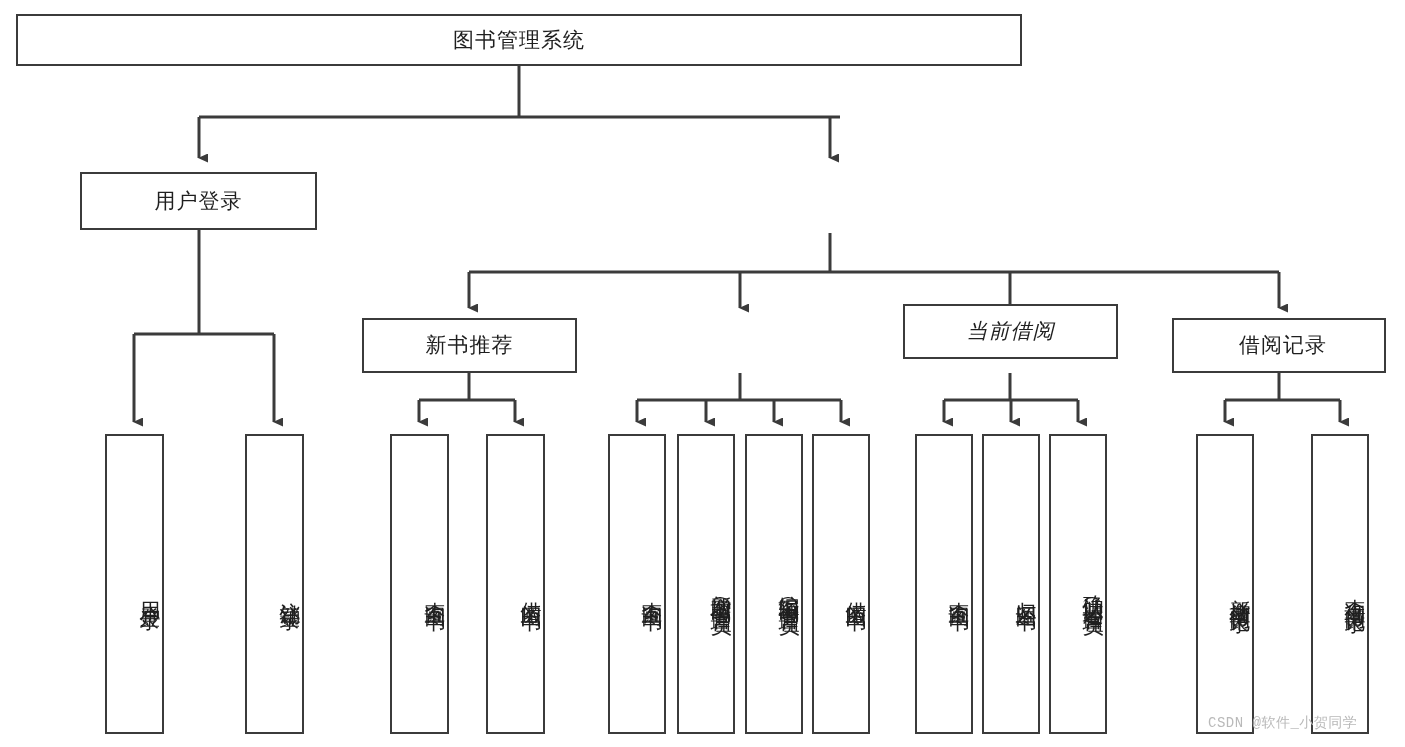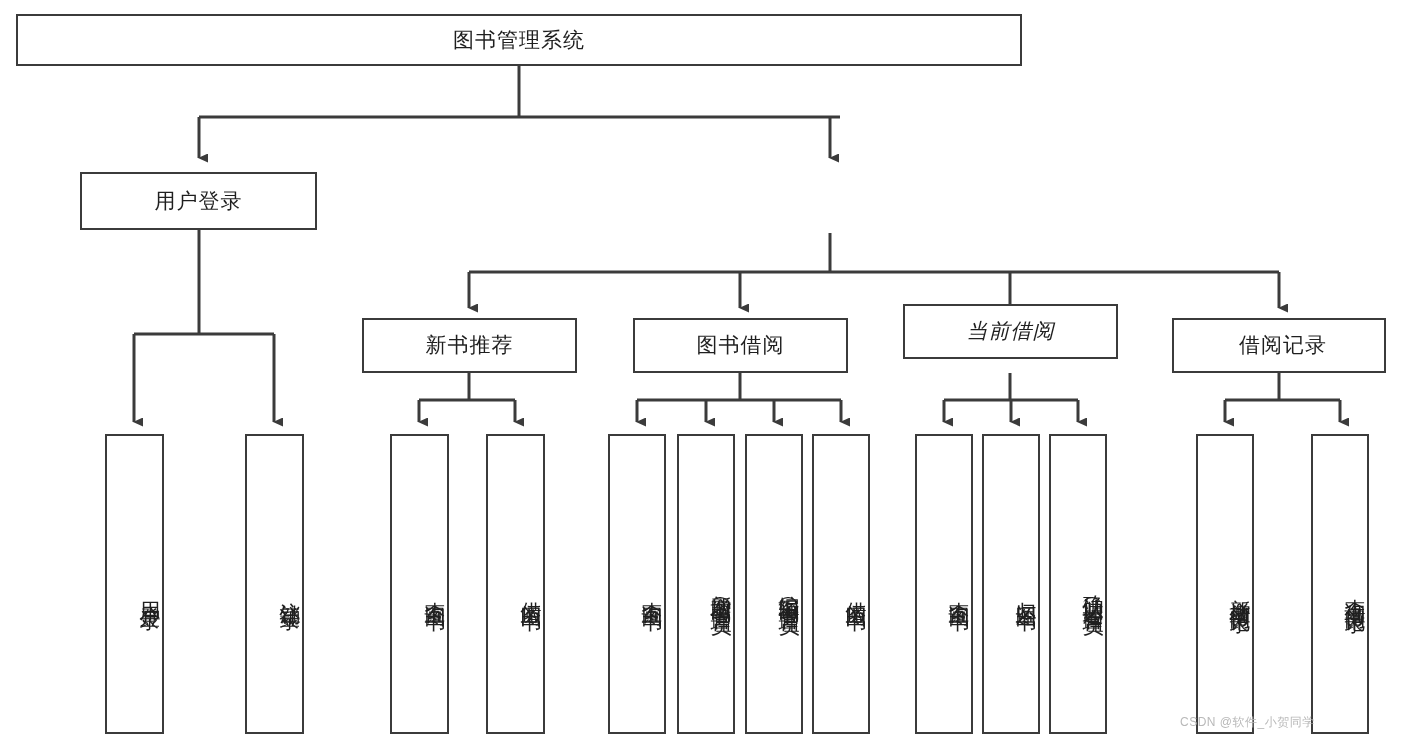--- a/index.html
+++ b/index.html
@@ -50,27 +50,28 @@
     align-items: flex-start;
     justify-content: center;
   }
   .node-label {
     display: block;
     line-height: 1.15;
     white-space: pre;
   }
   .watermark {
     position: absolute;
-    left: 1180px;
+    left: 1208px;
     top: 714px;
-    font-size: 12px;
+    font-size: 14px;
     color: #b9b9b9;
     letter-spacing: 0.5px;
     white-space: nowrap;
     pointer-events: none;
+    font-family: Liberation Mono, monospace;
   }
 </style>
 </head>
 <body>
 
 <div id="diagram-root">
 
   <svg class="diagram-canvas" viewBox="0 0 1405 747">
     <defs>
       <marker id="arrowhead" markerWidth="9" markerHeight="10" refX="4.5" refY="9" orient="auto" markerUnits="userSpaceOnUse">
@@ -125,23 +126,20 @@
     <span class="node-label">图书管理系统</span>
   </div>
 
   <div class="node-box horiz" style="left:80px; top:172px; width:237px; height:58px;">
     <span class="node-label">用户登录</span>
   </div>
 
   <div class="node-box horiz" style="left:362px; top:318px; width:215px; height:55px;">
     <span class="node-label">新书推荐</span>
   </div>
-  <div class="node-box horiz" style="left:633px; top:318px; width:215px; height:55px;">
-    <span class="node-label">图书借阅</span>
-  </div>
   <div class="node-box horiz" style="left:903px; top:304px; width:215px; height:55px;font-style:italic;">
     <span class="node-label">当前借阅</span>
   </div>
   <div class="node-box horiz" style="left:1172px; top:318px; width:214px; height:55px;padding-left:8px;">
     <span class="node-label">借阅记录</span>
   </div>
 
   <div class="node-box vert" style="left:105px; top:434px; width:59px; height:300px;">
     <span class="node-label">用户登录</span>
   </div>

